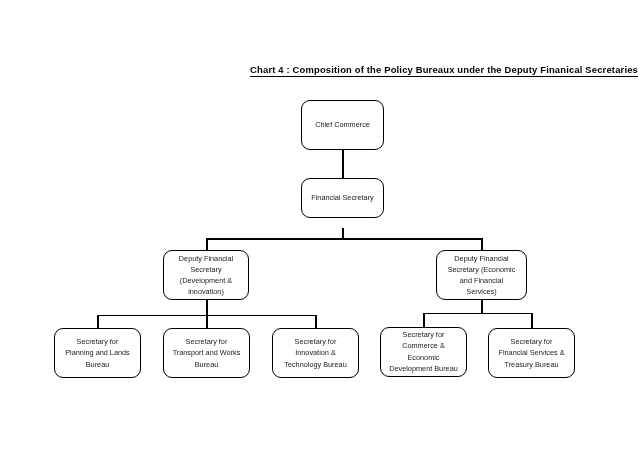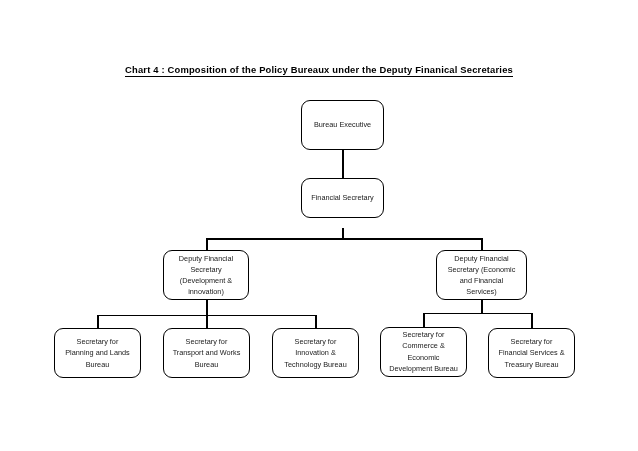--- a/index.html
+++ b/index.html
@@ -15,21 +15,21 @@
     width: 638px;
     height: 451px;
     background: #ffffff;
     overflow: hidden;
   }
   #chart-title {
     position: absolute;
     left: 0;
     top: 64px;
     width: 638px;
-    text-align: center;
+    text-align: right;
     font-family: "Liberation Sans", sans-serif;
     font-size: 9.4px;
     font-weight: bold;
     color: #000000;
     letter-spacing: 0.02em;
   }
   #chart-title span {
     border-bottom: 1px solid #000000;
     padding-bottom: 1px;
   }
@@ -80,21 +80,21 @@
   <div class="conn v" style="left:97px; top:314.5px; height:14px;"></div>
   <div class="conn v" style="left:206px; top:314.5px; height:14px;"></div>
   <div class="conn v" style="left:315.4px; top:314.5px; height:14px;"></div>
 
   <div class="conn v" style="left:481.4px; top:300px; height:13px;"></div>
   <div class="conn h" style="left:423px; top:312.5px; width:110px;"></div>
   <div class="conn v" style="left:423px; top:312.5px; height:14.5px;"></div>
   <div class="conn v" style="left:531.4px; top:312.5px; height:15.5px;"></div>
 
   <div class="node" style="left:301px; top:100px; width:83px; height:50px;">
-    <div class="node-label">Bureau Executive</div>
+    <div class="node-label">Chief Commerce</div>
   </div>
 
   <div class="node" style="left:301px; top:178px; width:83px; height:40px;">
     <div class="node-label">Financial Secretary</div>
   </div>
 
   <div class="node" style="left:163px; top:250px; width:86px; height:50px;">
     <div class="node-label">Deputy Financial
 Secretary
 (Development &amp;

